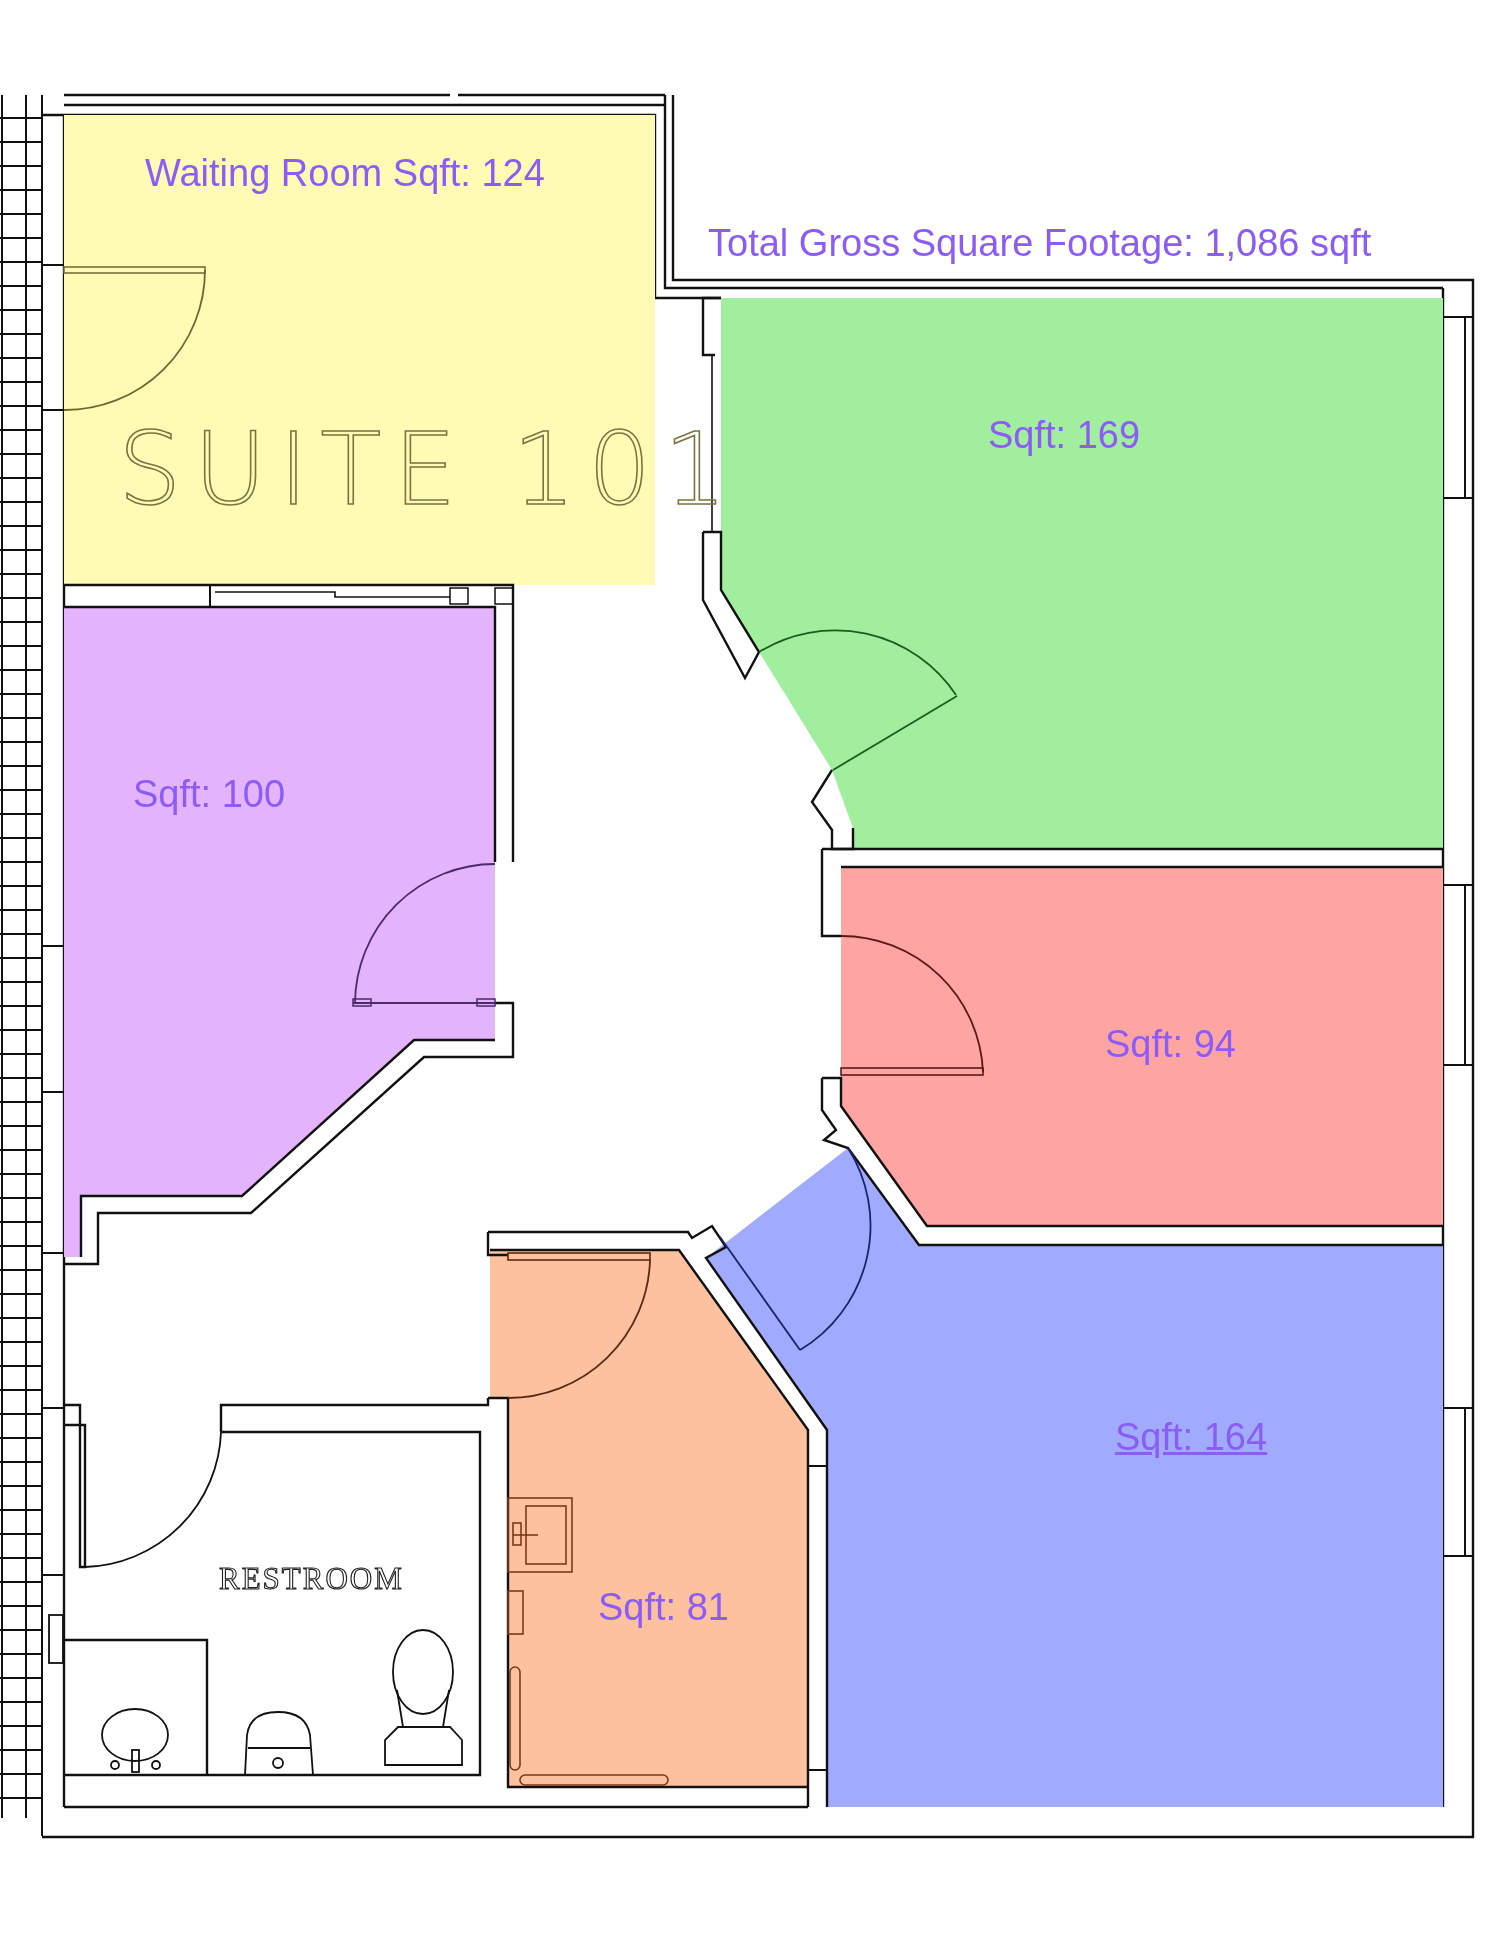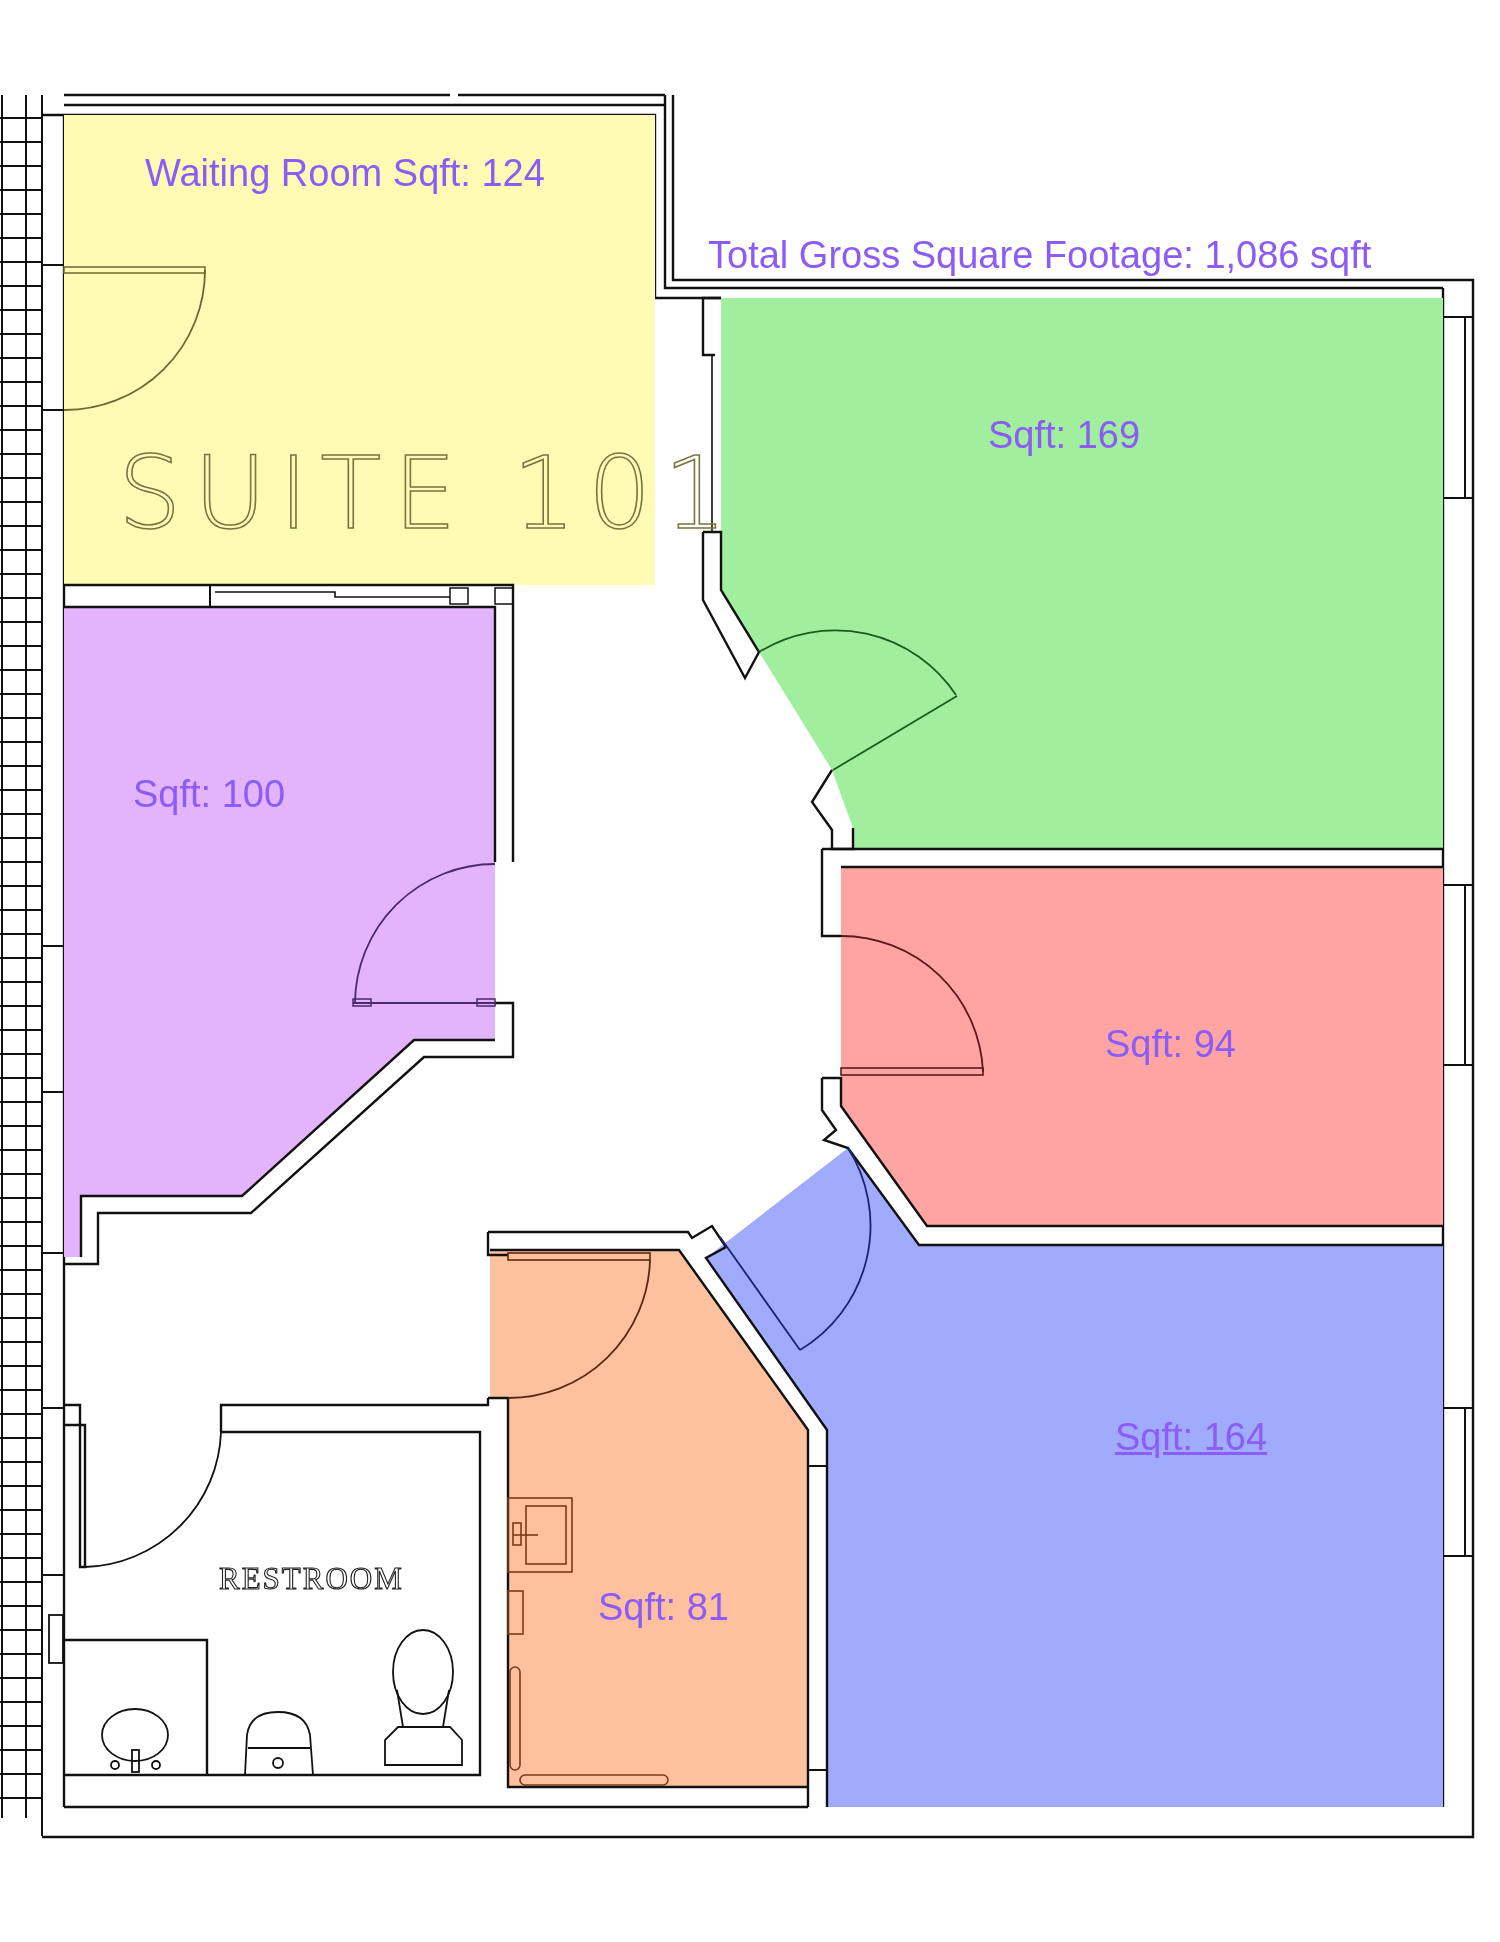--- a/index.html
+++ b/index.html
@@ -226,21 +226,21 @@
     <rect x="508" y="1498" width="64" height="74"></rect>
     <rect x="526" y="1506" width="40" height="58"></rect>
     <rect x="513" y="1523" width="8" height="22"></rect>
     <line x1="513" y1="1535" x2="538" y2="1535"></line>
     <rect x="508" y="1591" width="15" height="43"></rect>
     <rect x="510" y="1667" width="10" height="103" rx="5"></rect>
     <rect x="520" y="1775" width="148" height="10" rx="5"></rect>
   </g>
 </svg>
 
-<div class="html-label" style="left:708px; top:236px;">Total Gross Square Footage: 1,086 sqft</div>
+<div class="html-label" style="left:708px; top:224px;">Total Gross Square Footage: 1,086 sqft</div>
 <div class="html-label" style="left:145px; top:154px;">Waiting Room Sqft: 124</div>
-<div class="suite-label" style="left:118px; top:444px;">SUITE 101</div>
+<div class="suite-label" style="left:118px; top:420px;">SUITE 101</div>
 <div class="html-label" style="left:988px; top:416px;">Sqft: 169</div>
 <div class="html-label" style="left:133px; top:775px;">Sqft: 100</div>
 <div class="html-label" style="left:1105px; top:1025px;">Sqft: 94</div>
 <div class="html-label" style="left:1115px; top:1418px;text-decoration:underline;">Sqft: 164</div>
 <div class="html-label" style="left:598px; top:1588px;">Sqft: 81</div>
 <div class="restroom-label" style="left:219px; top:1563px;">RESTROOM</div>
 
 </body></html>

